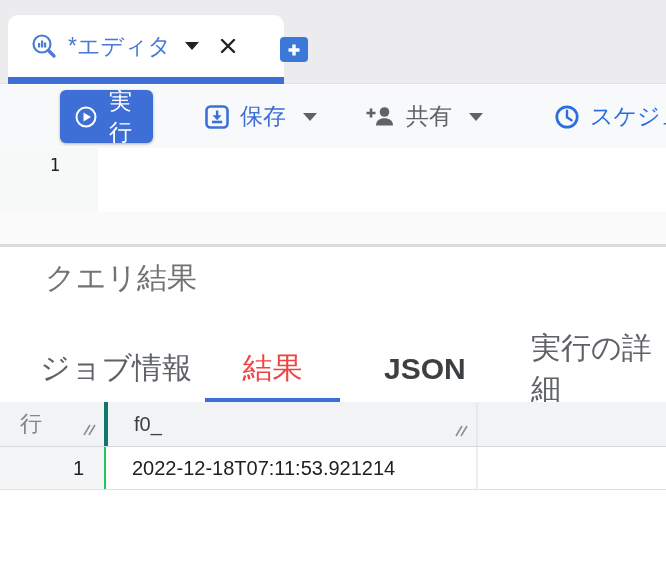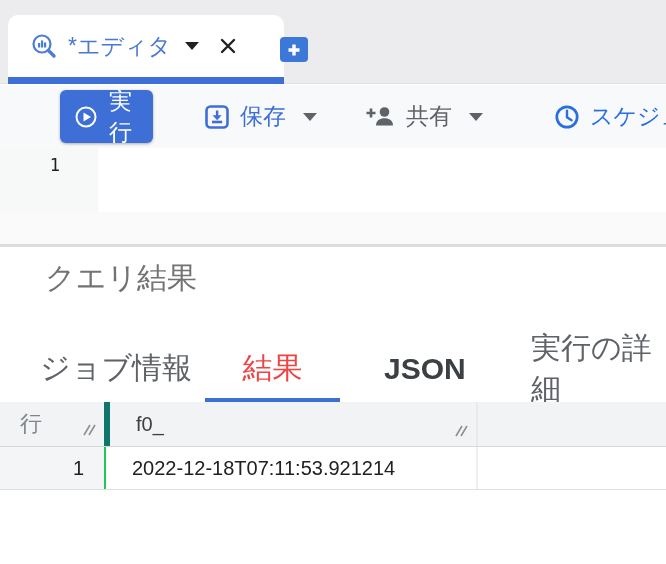--- a/index.html
+++ b/index.html
@@ -69,21 +69,21 @@
   .rtab-underline { position:absolute; left:0; bottom:0; width:100%; height:4px;
                     background:#3d6fd7; }
 
   
   .rtable { position:absolute; left:0; top:402px; width:666px; }
   .thead { display:flex; height:45px; background:#f1f3f4;
            border-bottom:1px solid #d6d9db; }
   .th { position:relative; display:flex; align-items:center; }
   .th-row { width:104px; padding-left:20px; font-size:22px; color:#80868b; }
   .th-f0 { width:372px; padding-left:26px; font-size:20px; color:#3c4043;
-           border-left:6px solid #0f766e; }
+           border-left:4px solid #0f766e; }
   .th-extra { flex:1; border-left:2px solid #e7e9ea; }
   .resize-handle { position:absolute; right:7px; bottom:3px; cursor:col-resize; }
   .trow { display:flex; height:43px; background:#fff; border-bottom:1px solid #e0e0e0; }
   .td { display:flex; align-items:center; font-size:20px; color:#202124; }
   .td-row { width:104px; background:#f4f5f6; justify-content:flex-end;
             padding-right:20px; }
   .td-f0 { width:372px; padding-left:26px; border-left:2px solid #22c55e; }
   .td-extra { flex:1; border-left:2px solid #eceeef; }
 </style>
 </head>

